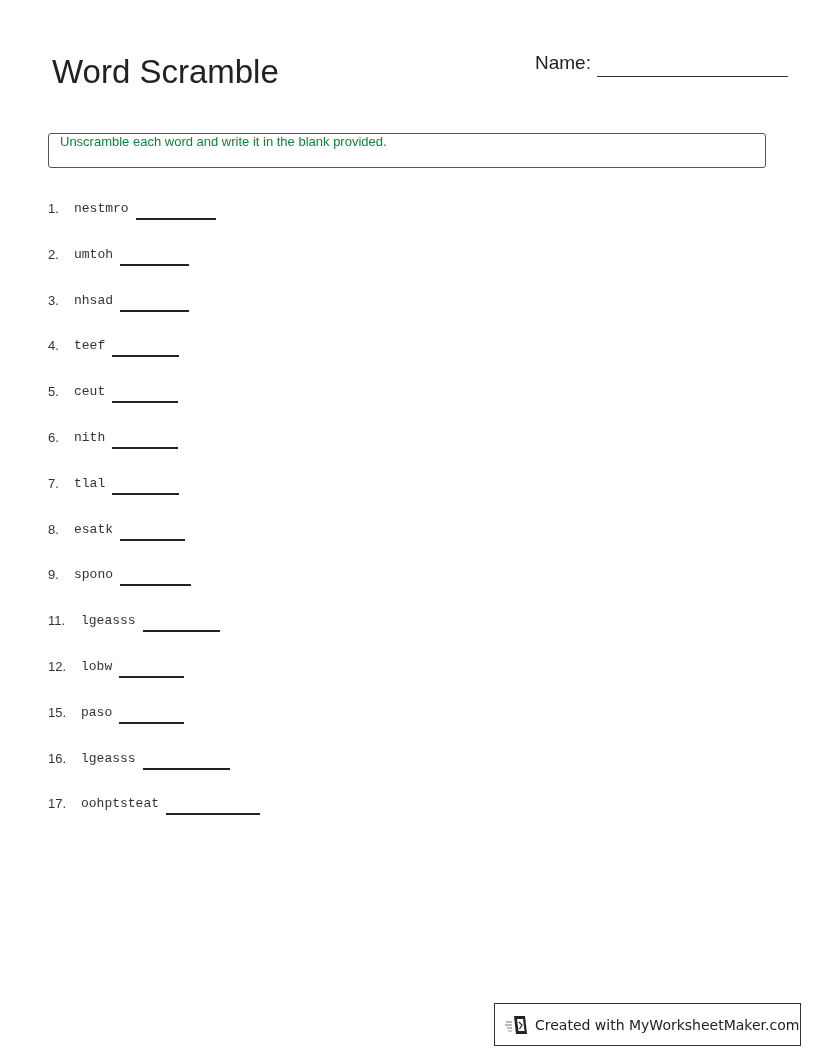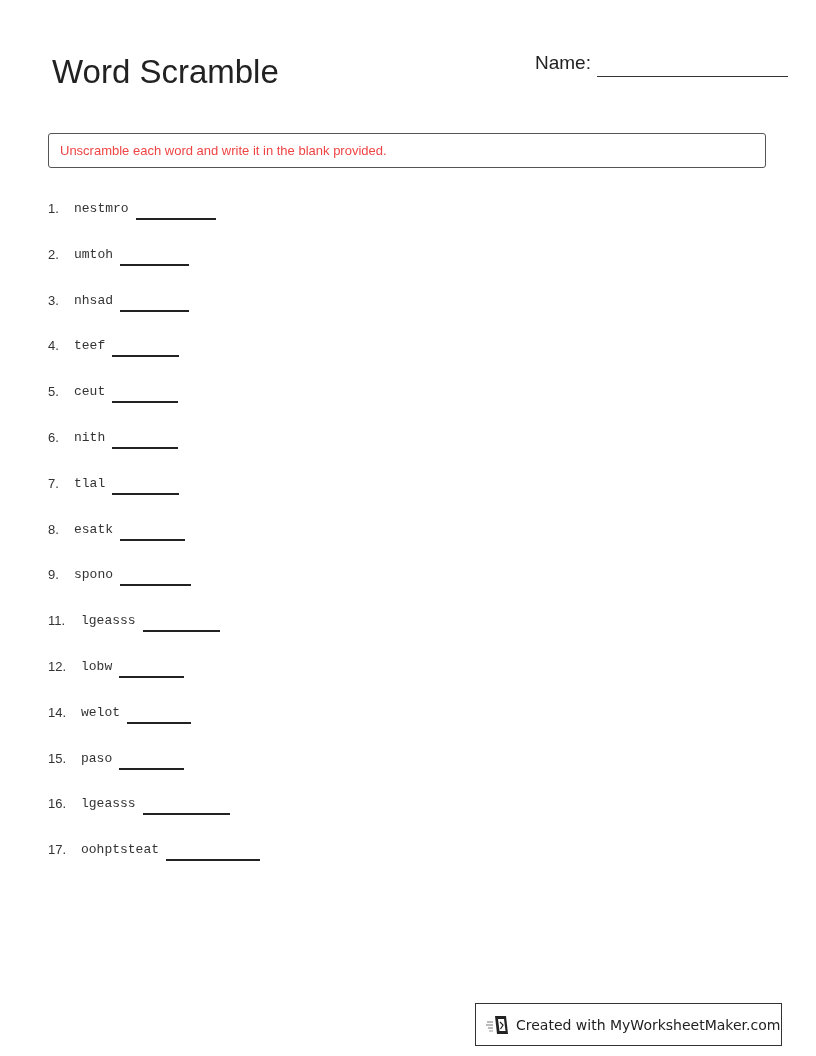--- a/index.html
+++ b/index.html
@@ -47,25 +47,25 @@
     }
     .instructions {
       position: absolute;
       left: 48px;
       top: 133px;
       width: 718px;
       height: 35px;
       box-sizing: border-box;
       border: 1.5px solid #555555;
       border-radius: 3px;
-      padding: 13px 11px;
-      display: flex;
-      align-items: center;
+      padding: 0 11px;
+      display: flex;
+      align-items: flex-start;
       font-size: 13px;
-      color: #ef4444;
+      color: #15803d;
     }
     .list {
       position: absolute;
       left: 48px;
       top: 195px;
       margin: 0;
       padding: 0;
       list-style: none;
     }
     .item {
@@ -92,21 +92,21 @@
       font-family: Liberation Mono, monospace;
     }
     .blank {
       height: 0;
       border-bottom: 2px solid #222222;
       margin-left: 7px;
       margin-bottom: -3px;
     }
     .footer-badge {
       position: absolute;
-      left: 475px;
+      left: 494px;
       top: 1003px;
       width: 307px;
       height: 43px;
       box-sizing: border-box;
       border: 1.5px solid #333333;
       display: flex;
       align-items: center;
       padding-left: 10px;
       font-family: "DejaVu Sans", sans-serif;
       font-size: 14px;
@@ -202,27 +202,20 @@
         <span class="item-num wide">11.</span>
         <span class="item-word">lgeasss</span>
         <span class="blank" style="width:77px"></span>
       </div>
     </li>
   <li class="item">
       <div class="item-row">
         <span class="item-num wide">12.</span>
         <span class="item-word">lobw</span>
         <span class="blank" style="width:65px"></span>
-      </div>
-    </li>
-  <li class="item">
-      <div class="item-row">
-        <span class="item-num wide">14.</span>
-        <span class="item-word">welot</span>
-        <span class="blank" style="width:64px"></span>
       </div>
     </li>
   <li class="item">
       <div class="item-row">
         <span class="item-num wide">15.</span>
         <span class="item-word">paso</span>
         <span class="blank" style="width:65px"></span>
       </div>
     </li>
   <li class="item">

